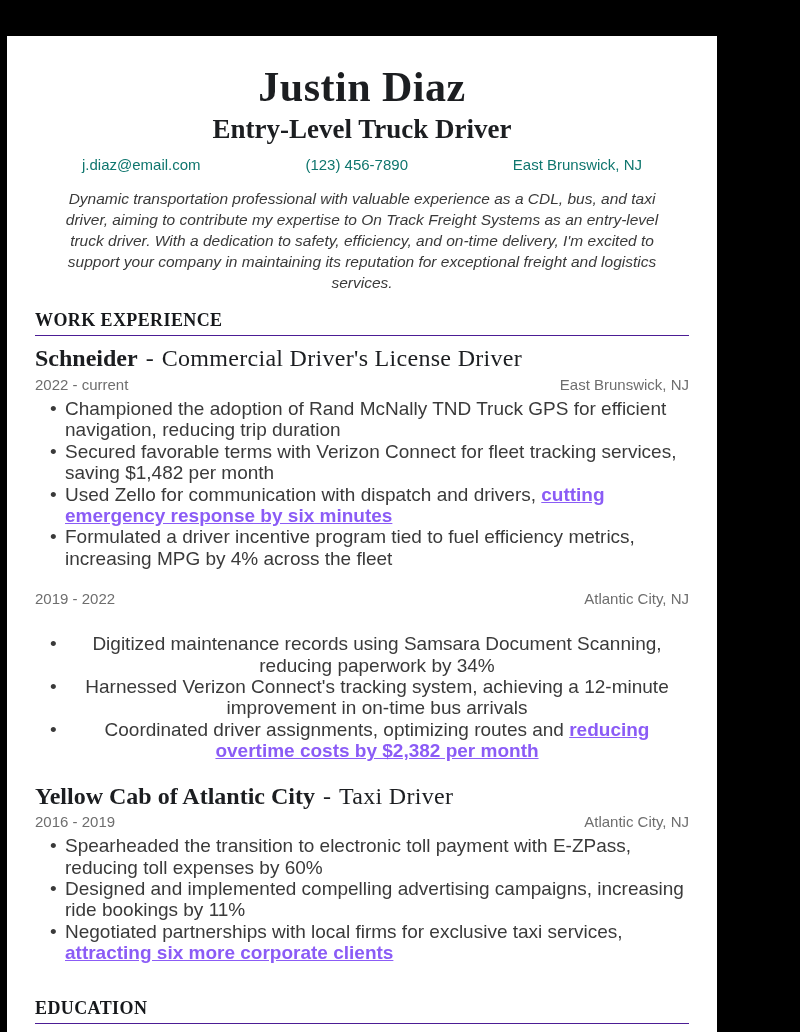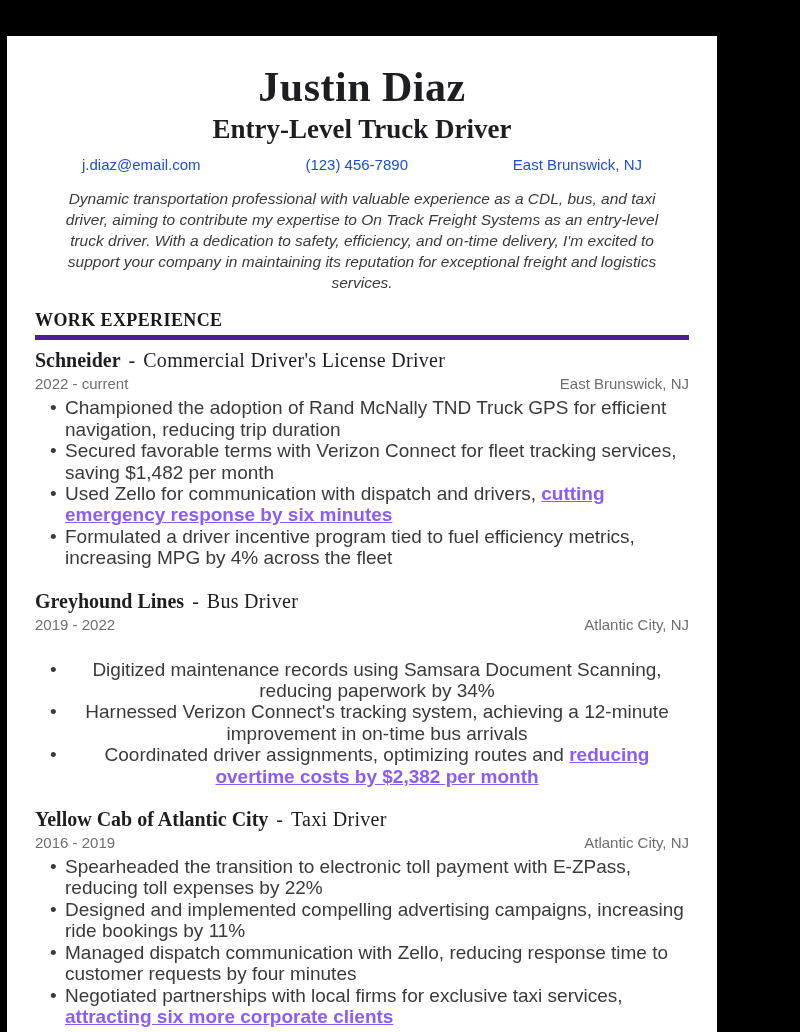--- a/index.html
+++ b/index.html
@@ -48,46 +48,46 @@
     font-size: 27px;
     line-height: 1.0;
     color: #1c1e21;
   }
   .contact-row {
     width: 560px;
     margin: 13px auto 0 auto;
     display: flex;
     justify-content: space-between;
     font-size: 15px;
-    color: #1d4ed8;
+    color: #0f766e;
   }
   .summary {
     margin: 15px 26px 0 26px;
     text-align: center;
     font-style: italic;
     font-size: 15.5px;
     line-height: 1.36;
     color: #3a3a3a;
   }
   
   .section { margin-top: 17px; }
   .section-heading {
     margin: 0;
     font-family: "Liberation Serif", serif;
     font-weight: 700;
     font-size: 18px;
     letter-spacing: 0.4px;
     color: #16181b;
-    border-bottom: 5px solid #4c1d95;
+    border-bottom: 1px solid #4c1d95;
     padding-bottom: 4px;
   }
   .job { margin-top: 9px; }
   .job-title-line {
     font-family: "Liberation Serif", serif;
-    font-size: 20px;
+    font-size: 24px;
     color: #1c1e21;
     line-height: 1.15;
   }
   .company { font-weight: 700; }
   .sep { margin: 0 8px; font-weight: 400; }
   .role { font-weight: 400; letter-spacing: 0.3px; }
   .meta-row {
     display: flex;
     justify-content: space-between;
     margin-top: 3px;
@@ -152,46 +152,42 @@
           </div>
           <ul class="bullets">
             <li><span>Championed the adoption of Rand McNally TND Truck GPS for efficient navigation, reducing trip duration</span><span class="emph"></span></li>
             <li><span>Secured favorable terms with Verizon Connect for fleet tracking services, saving $1,482 per month</span><span class="emph"></span></li>
             <li><span>Used Zello for communication with dispatch and drivers, </span><span class="emph">cutting emergency response by six minutes</span></li>
             <li><span>Formulated a driver incentive program tied to fuel efficiency metrics, increasing MPG by 4% across the fleet</span><span class="emph"></span></li>
           </ul>
         </div>
 
         <div class="job work-gap">
-          <div class="job-title-line">
-            <span class="company">Greyhound Lines</span><span class="sep">-</span><span class="role">Bus Driver</span>
-          </div>
           <div class="meta-row">
             <span>2019 - 2022</span>
             <span>Atlantic City, NJ</span>
           </div>
           <ul class="bullets">
             <li><span>Digitized maintenance records using Samsara Document Scanning, reducing paperwork by 34%</span><span class="emph"></span></li>
             <li><span>Harnessed Verizon Connect's tracking system, achieving a 12-minute improvement in on-time bus arrivals</span><span class="emph"></span></li>
             <li><span>Coordinated driver assignments, optimizing routes and </span><span class="emph">reducing overtime costs by $2,382 per month</span></li>
           </ul>
         </div>
 
         <div class="job work-gap">
           <div class="job-title-line">
             <span class="company">Yellow Cab of Atlantic City</span><span class="sep">-</span><span class="role">Taxi Driver</span>
           </div>
           <div class="meta-row">
             <span>2016 - 2019</span>
             <span>Atlantic City, NJ</span>
           </div>
           <ul class="bullets">
-            <li><span>Spearheaded the transition to electronic toll payment with E-ZPass, reducing toll expenses by 22%</span><span class="emph"></span></li>
+            <li><span>Spearheaded the transition to electronic toll payment with E-ZPass, reducing toll expenses by 60%</span><span class="emph"></span></li>
             <li><span>Designed and implemented compelling advertising campaigns, increasing ride bookings by 11%</span><span class="emph"></span></li>
-            <li><span>Managed dispatch communication with Zello, reducing response time to customer requests by four minutes</span><span class="emph"></span></li>
             <li><span>Negotiated partnerships with local firms for exclusive taxi services, </span><span class="emph">attracting six more corporate clients</span></li>
           </ul>
         </div>
 
       </div>
     </div>
 
     <div class="section section-education">
       <h3 class="section-heading">EDUCATION</h3>
       <div class="job">

